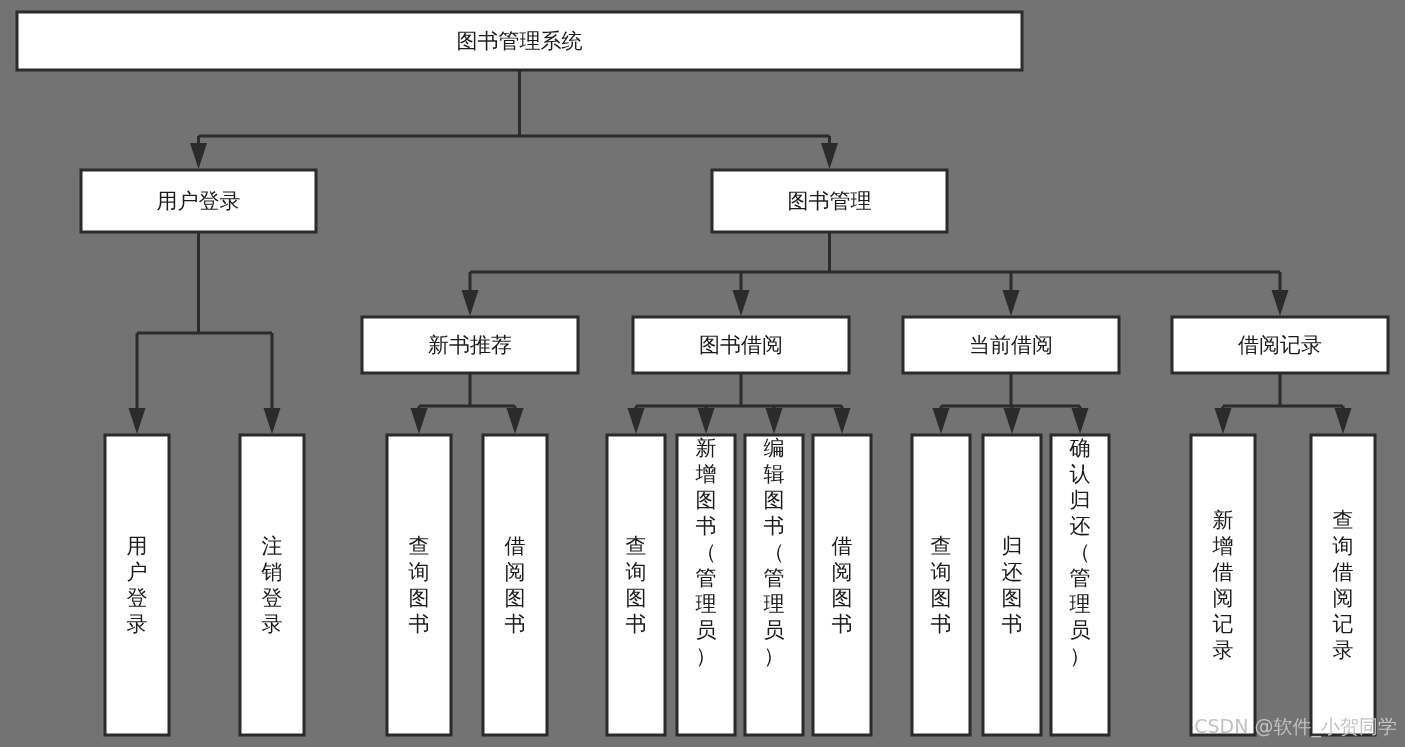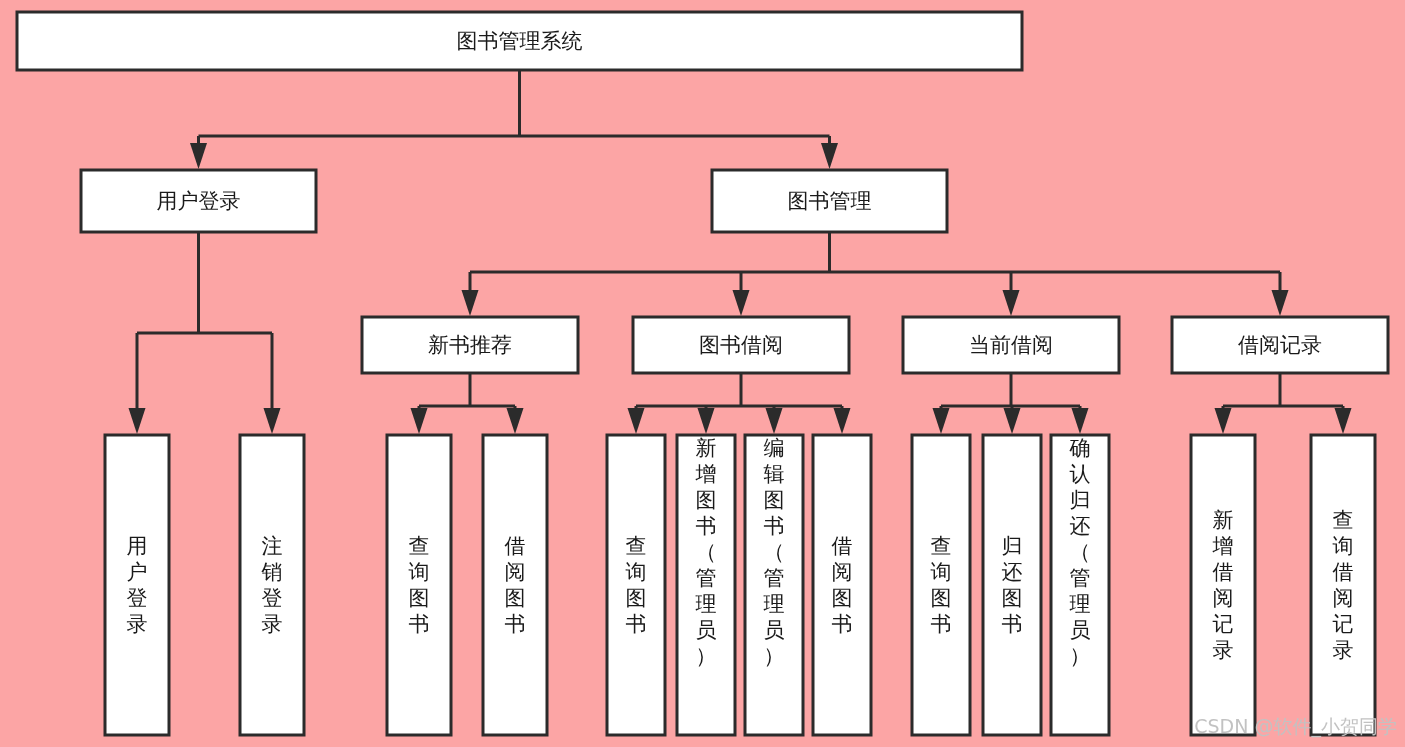--- a/index.html
+++ b/index.html
@@ -11,21 +11,21 @@
   body {
     width: 1405px;
     height: 747px;
     font-family: "DejaVu Sans", "Liberation Sans", sans-serif;
     overflow: hidden;
   }
   #diagram-root {
     position: relative;
     width: 1405px;
     height: 747px;
-    background: #fca5a5;
+    background: #737373;
   }
   svg#diagram-svg {
     position: absolute;
     left: 0;
     top: 0;
     width: 1405px;
     height: 747px;
     display: block;
   }
   .node-box {

